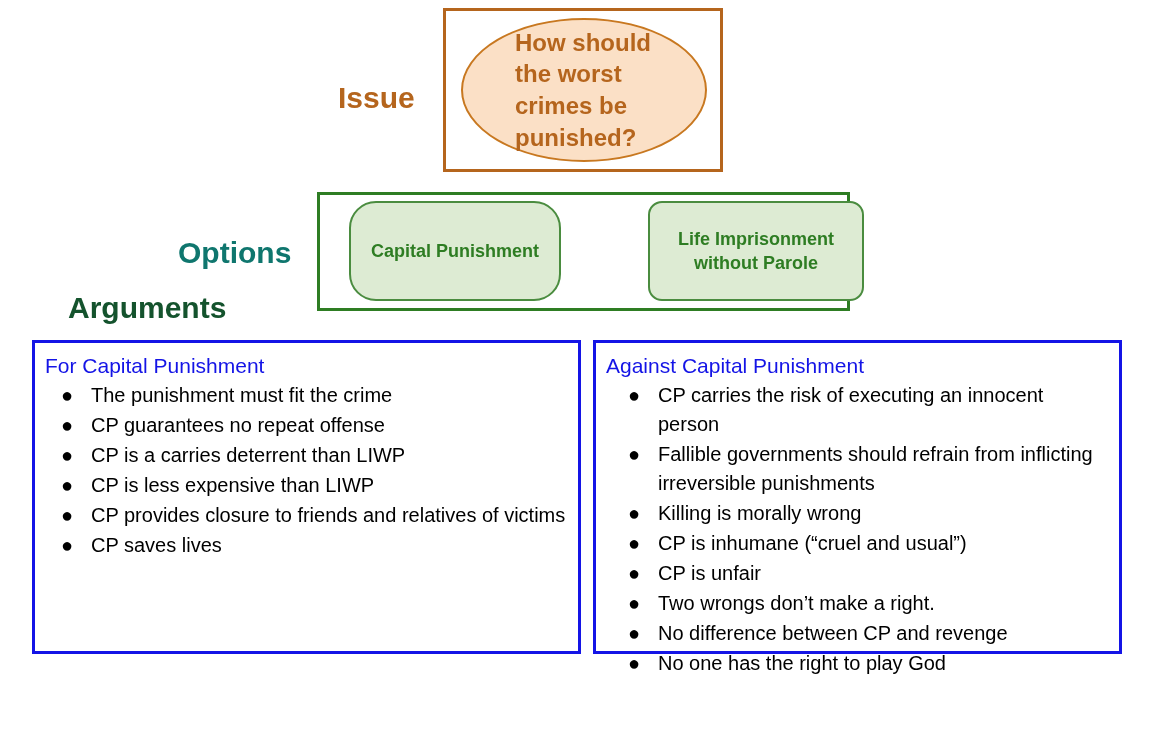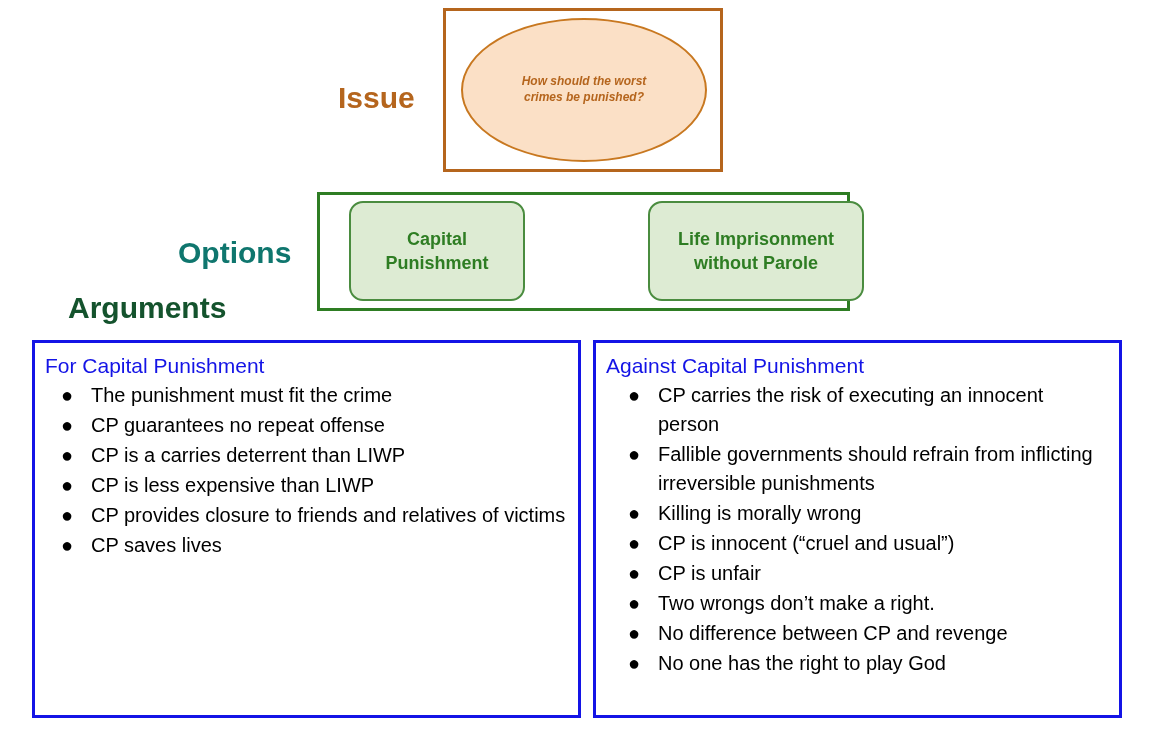--- a/index.html
+++ b/index.html
@@ -64,27 +64,26 @@
     height: 144px;
     border: 2px solid #C87820;
     border-radius: 50%;
     background: #FBE0C6;
     box-sizing: border-box;
     display: flex;
     align-items: center;
     justify-content: center;
   }
   #issue-ellipse .etext {
-    font-size: 12px;
+    font-size: 24px;
     font-weight: bold;
     color: #B5651D;
-    text-align: center;
+    text-align: left;
     line-height: 1.32;
     padding: 0 52px;
-    font-style: italic;
   }
 
   
   #options-box {
     position: absolute;
     left: 317px;
     top: 192px;
     width: 533px;
     height: 119px;
     border: 3px solid #2E7D23;
@@ -96,36 +95,36 @@
     top: 201px;
     height: 100px;
     border: 2px solid #4A8C3F;
     border-radius: 14px;
     background: #DDEBD3;
     box-sizing: border-box;
     display: flex;
     align-items: center;
     justify-content: center;
   }
-  #option-card-0 { left: 349px; width: 176px; }
+  #option-card-0 { left: 349px; width: 212px; border-radius: 27px; }
   #option-card-1 { left: 613px; width: 216px; margin-left: 35px; }
   .option-card .otext {
     font-size: 18px;
     font-weight: bold;
     color: #2E7D23;
     text-align: center;
     line-height: 1.35;
     padding: 0 6px;
   }
 
   
   .arg-panel {
     position: absolute;
     top: 340px;
-    height: 378px;
+    height: 314px;
     border: 3px solid #1414E6;
     box-sizing: border-box;
     background: #ffffff;
     padding: 8px 10px 0 10px;
   }
   #arg-panel-0 { left: 32px;  width: 549px; }
   #arg-panel-1 { left: 593px; width: 529px; }
 
   .arg-heading {
     font-size: 21px;
@@ -225,21 +224,21 @@
       <li class="arg-item">
         <span class="bullet">●</span>
         <span>Fallible governments should refrain from inflicting irreversible punishments</span>
       </li>
       <li class="arg-item">
         <span class="bullet">●</span>
         <span>Killing is morally wrong</span>
       </li>
       <li class="arg-item">
         <span class="bullet">●</span>
-        <span>CP is innocent (“cruel and usual”)</span>
+        <span>CP is inhumane (“cruel and usual”)</span>
       </li>
       <li class="arg-item">
         <span class="bullet">●</span>
         <span>CP is unfair</span>
       </li>
       <li class="arg-item">
         <span class="bullet">●</span>
         <span>Two wrongs don’t make a right.</span>
       </li>
       <li class="arg-item">

